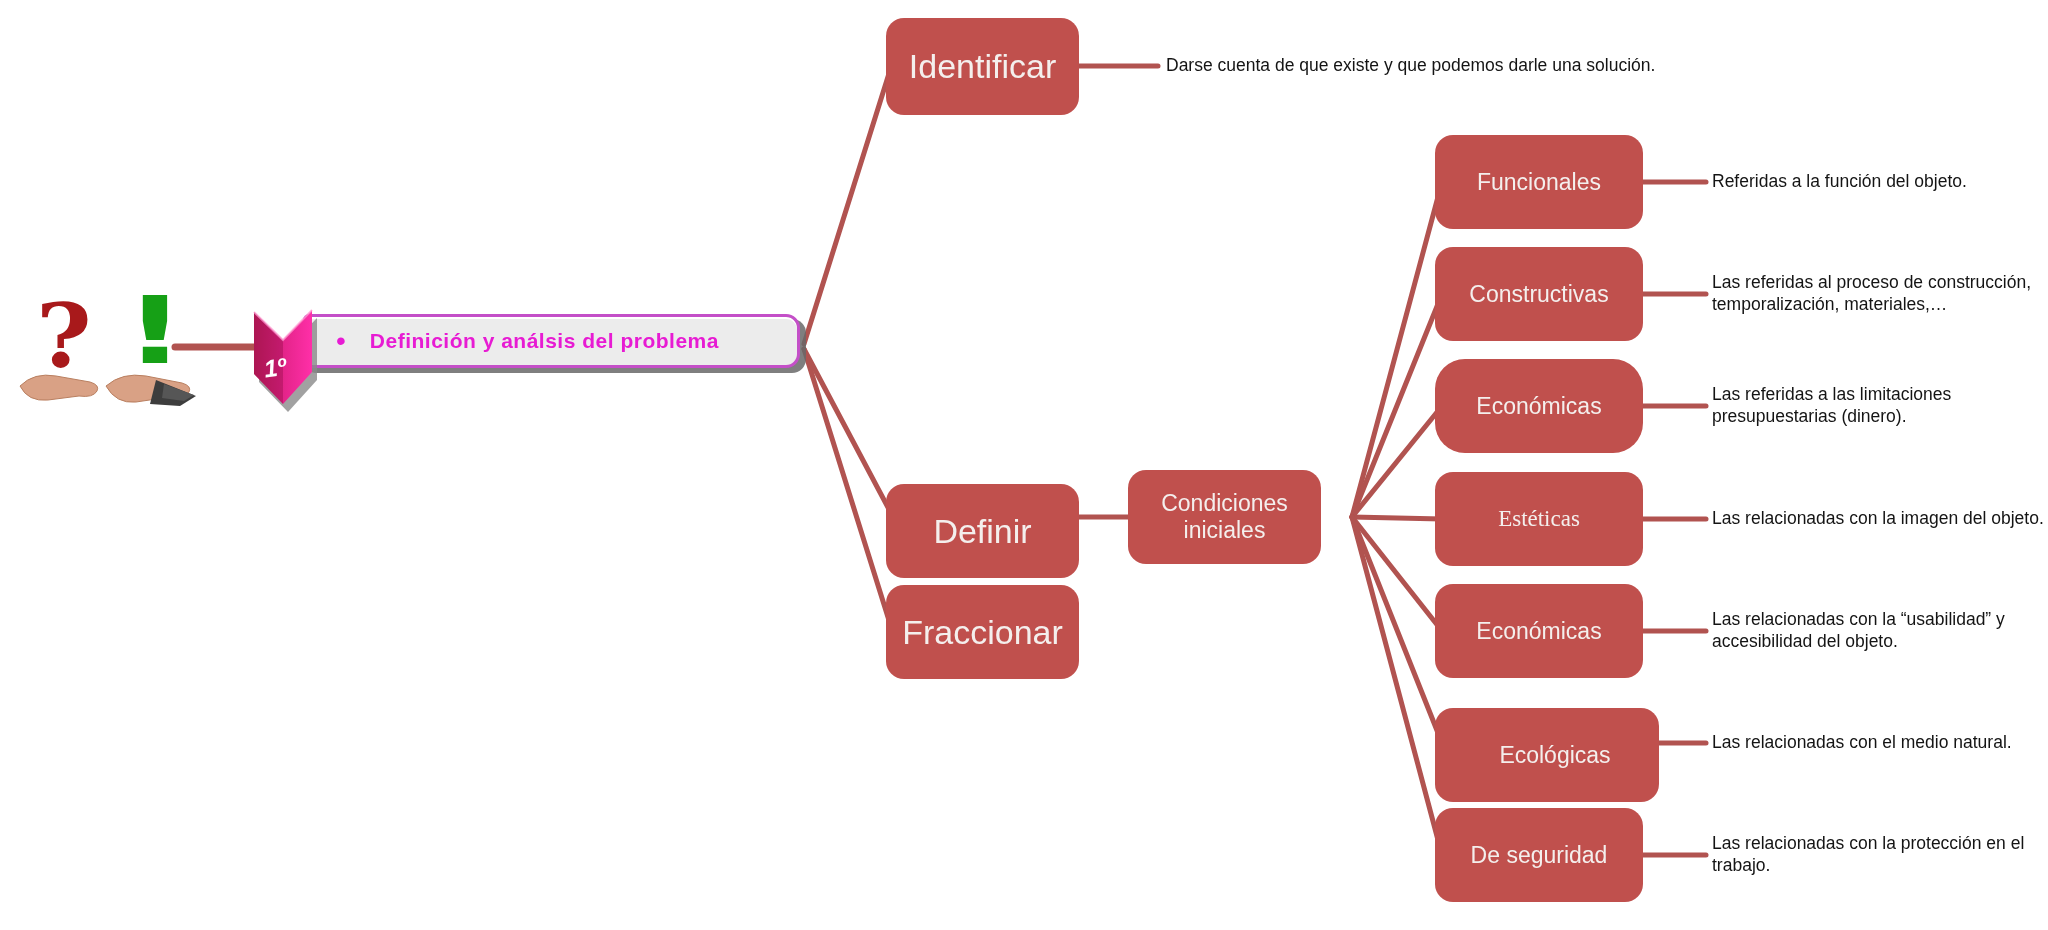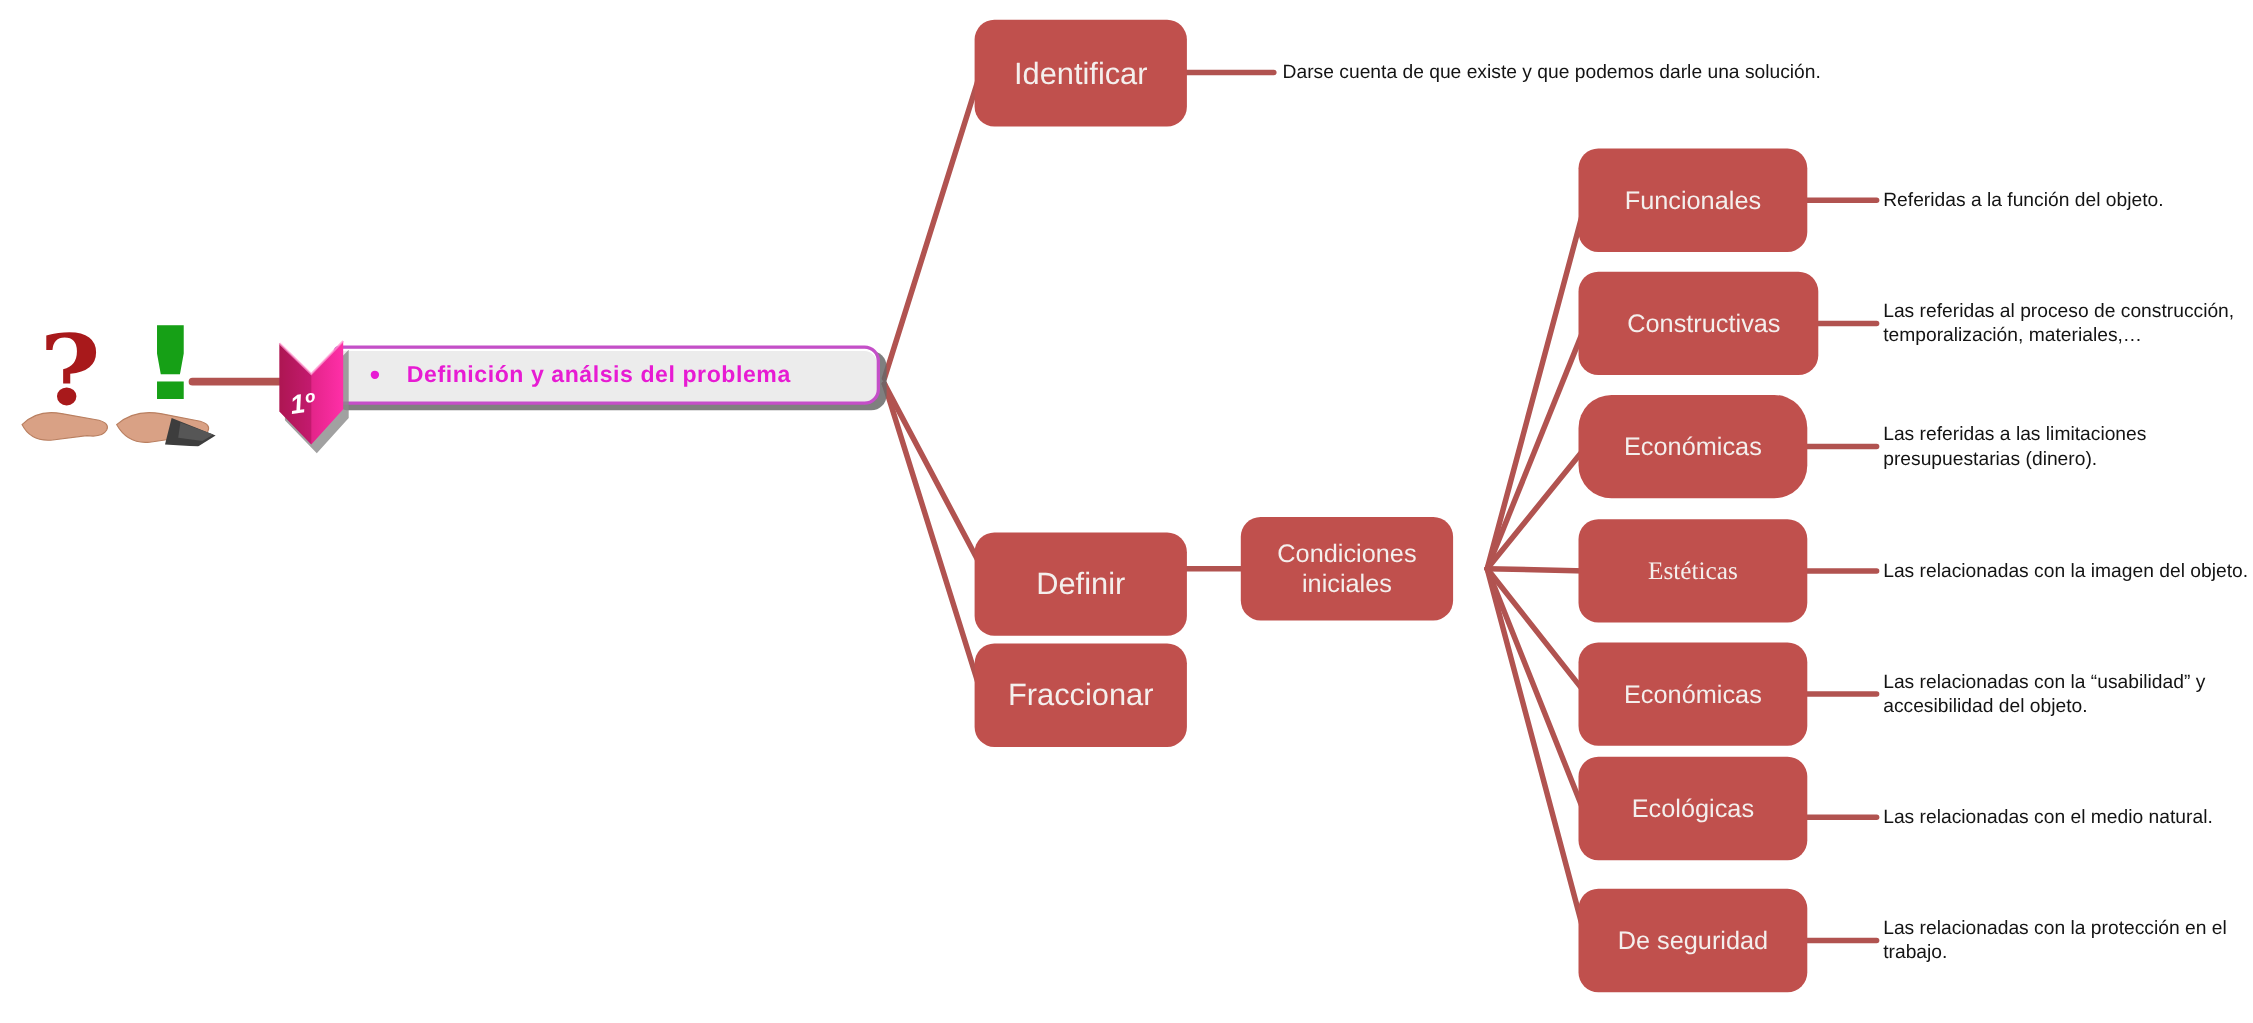--- a/index.html
+++ b/index.html
@@ -8,21 +8,21 @@
     font-family:"Liberation Sans",sans-serif;overflow:hidden;
   }
   .wires{position:absolute;left:0;top:0;z-index:1;}
   .wires line{stroke:#b15350;stroke-linecap:round;}
 
   .node{
     position:absolute;z-index:2;background:#c0504d;border-radius:18px;
     color:#f4efed;display:flex;align-items:center;justify-content:center;
     text-align:center;white-space:pre-line;
   }
-  .node.big{left:886px;width:193px;height:97px;font-size:28px;}
+  .node.big{left:886px;width:193px;height:97px;font-size:34px;}
   .node.cond{left:1128px;width:193px;height:94px;font-size:23px;line-height:1.18;}
   .node.cat{left:1435px;width:208px;height:94px;font-size:23px;}
 
   .desc{
     position:absolute;z-index:2;transform:translateY(-50%);
     font-size:17.5px;line-height:1.24;color:#141414;white-space:pre-line;width:372px;
   }
   .desc.wide{left:1166px;width:580px;}
   .desc.cat-desc{left:1712px;}
 
@@ -120,25 +120,25 @@
 
   <div class="node big" style="top:18px;">Identificar</div>
   <div class="node big" style="top:484px;height:94px;">Definir</div>
   <div class="node big" style="top:585px;height:94px;">Fraccionar</div>
   <div class="desc wide" style="top:66px;">Darse cuenta de que existe y que podemos darle una solución.</div>
 
   <div class="node cond" style="top:470px;">Condiciones
 iniciales</div>
 
   <div class="node cat" style="top:135px;">Funcionales</div>
-  <div class="node cat" style="top:247px;padding-left:10px;">Constructivas</div>
+  <div class="node cat" style="top:247px;">Constructivas</div>
   <div class="node cat" style="top:359px;border-radius:30px;">Económicas</div>
   <div class="node cat" style="top:472px;font-family:Liberation Serif, serif;">Estéticas</div>
   <div class="node cat" style="top:584px;">Económicas</div>
-  <div class="node cat" style="top:688px;">Ecológicas</div>
+  <div class="node cat" style="top:708px;padding-left:16px;">Ecológicas</div>
   <div class="node cat" style="top:808px;">De seguridad</div>
 
   <div class="desc cat-desc" style="top:182px;">Referidas a la función del objeto.</div>
   <div class="desc cat-desc" style="top:294px;">Las referidas al proceso de construcción,
 temporalización, materiales,…</div>
   <div class="desc cat-desc" style="top:406px;">Las referidas a las limitaciones
 presupuestarias (dinero).</div>
   <div class="desc cat-desc" style="top:519px;">Las relacionadas con la imagen del objeto.</div>
   <div class="desc cat-desc" style="top:631px;">Las relacionadas con la “usabilidad” y
 accesibilidad del objeto.</div>

